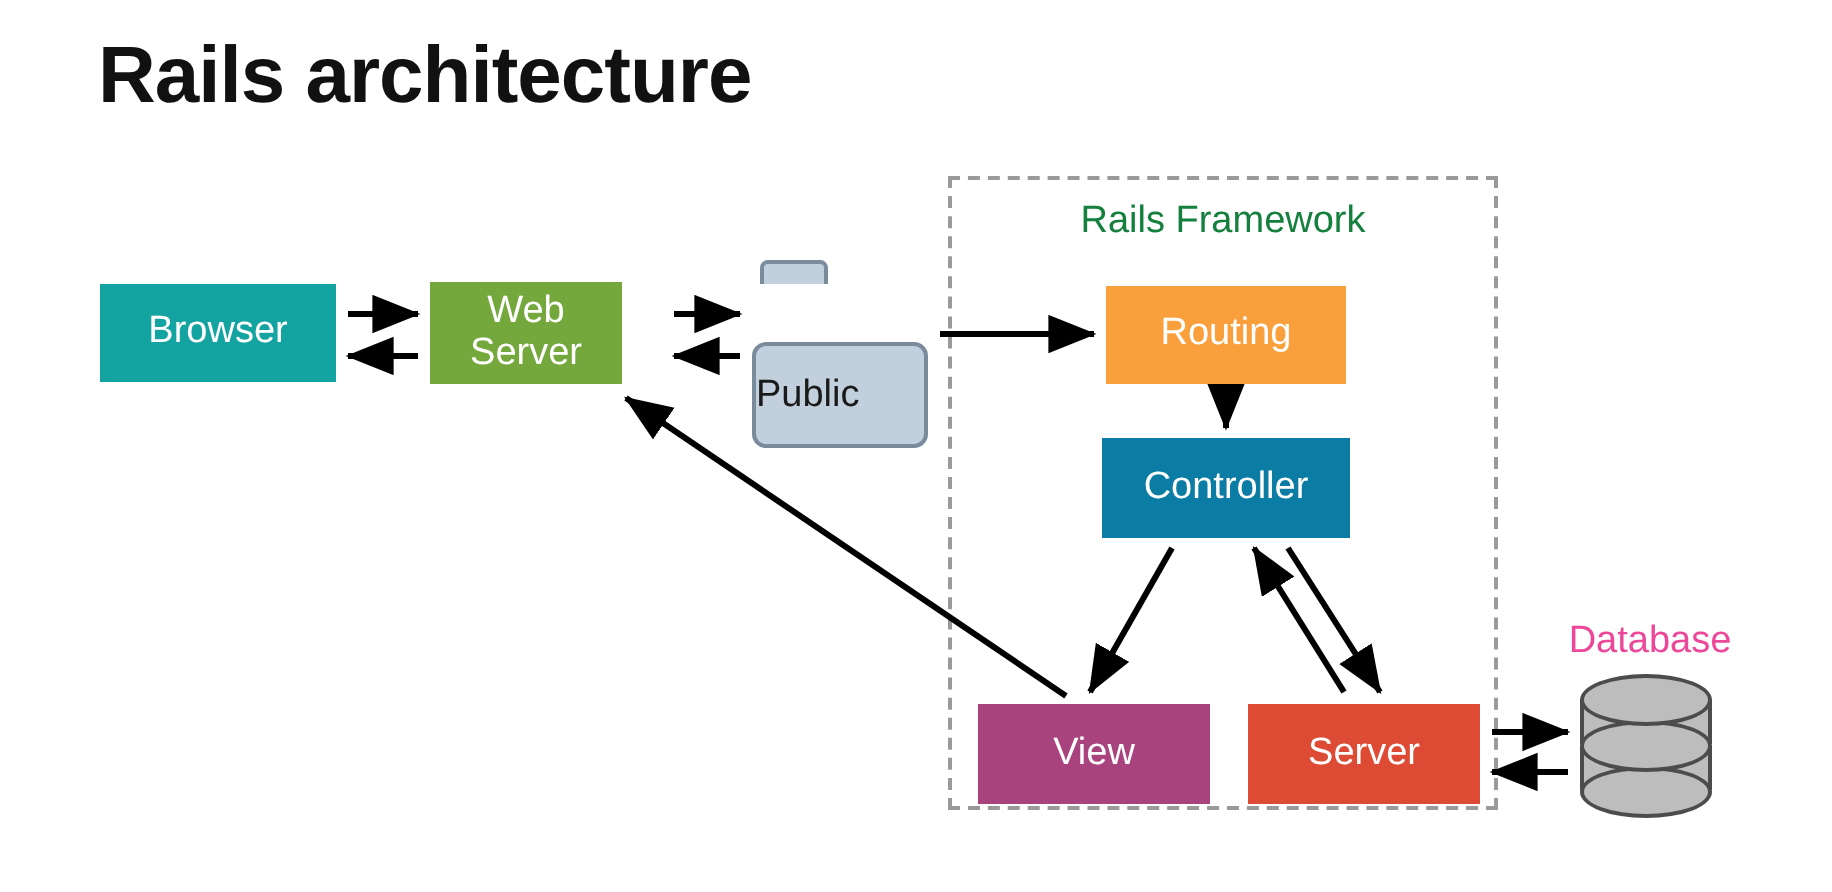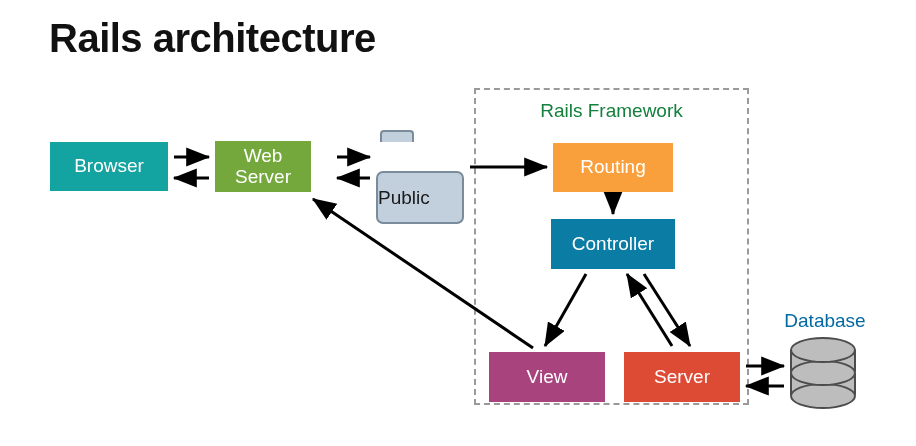--- a/index.html
+++ b/index.html
@@ -104,21 +104,21 @@
     text-align: center;
     font-size: 19px;
     color: #15803d;
   }
   
   #database-label {
     position: absolute;
     left: 760px; top: 310px; width: 130px;
     text-align: center;
     font-size: 19px;
-    color: #0369a1;
+    color: #ec4899;
   }
   #database-shape {
     position: absolute;
     left: 790px; top: 337px; width: 66px; height: 72px;
   }
   .db-disc {
     position: absolute;
     left: 0; width: 66px; height: 26px;
     background: #bdbdbd;
     border: 2px solid #4c4c4c;

